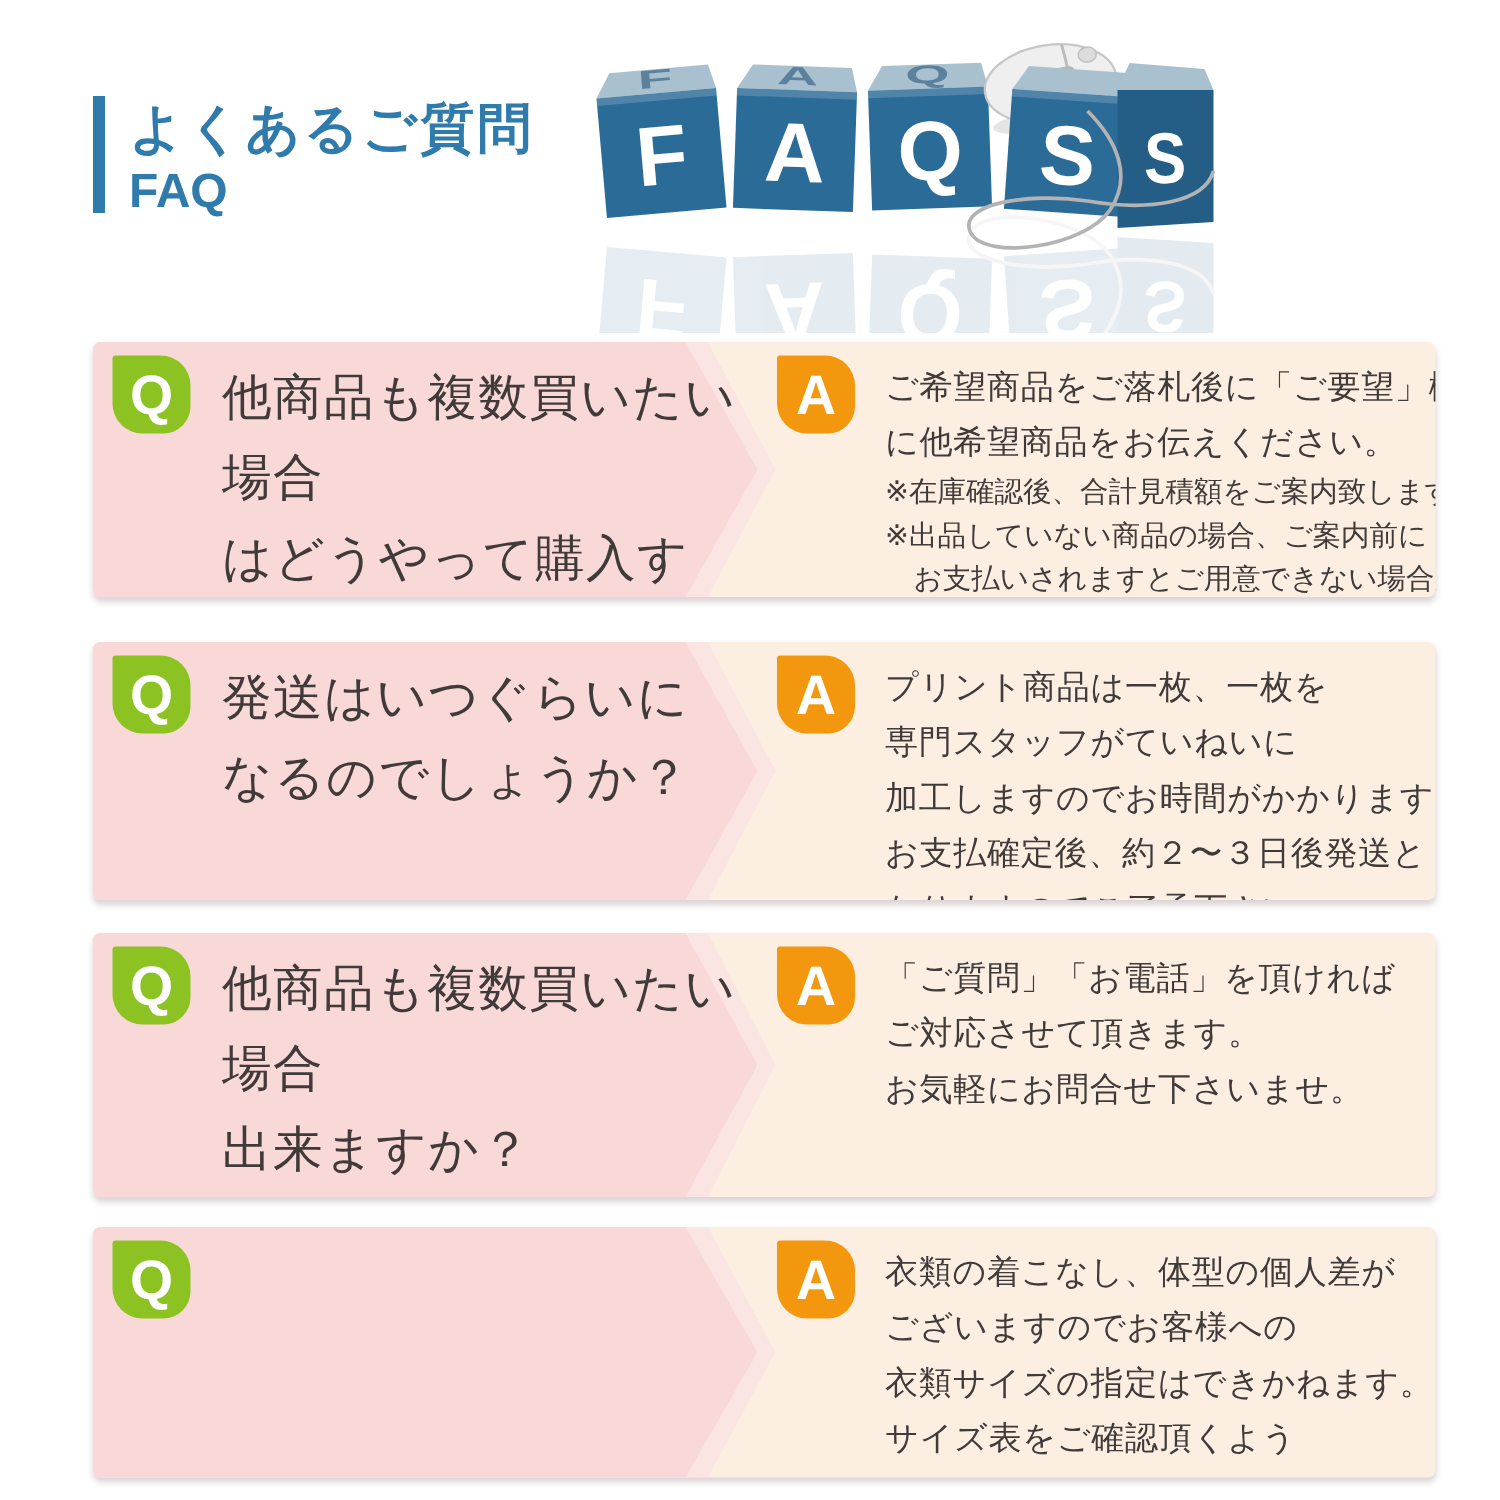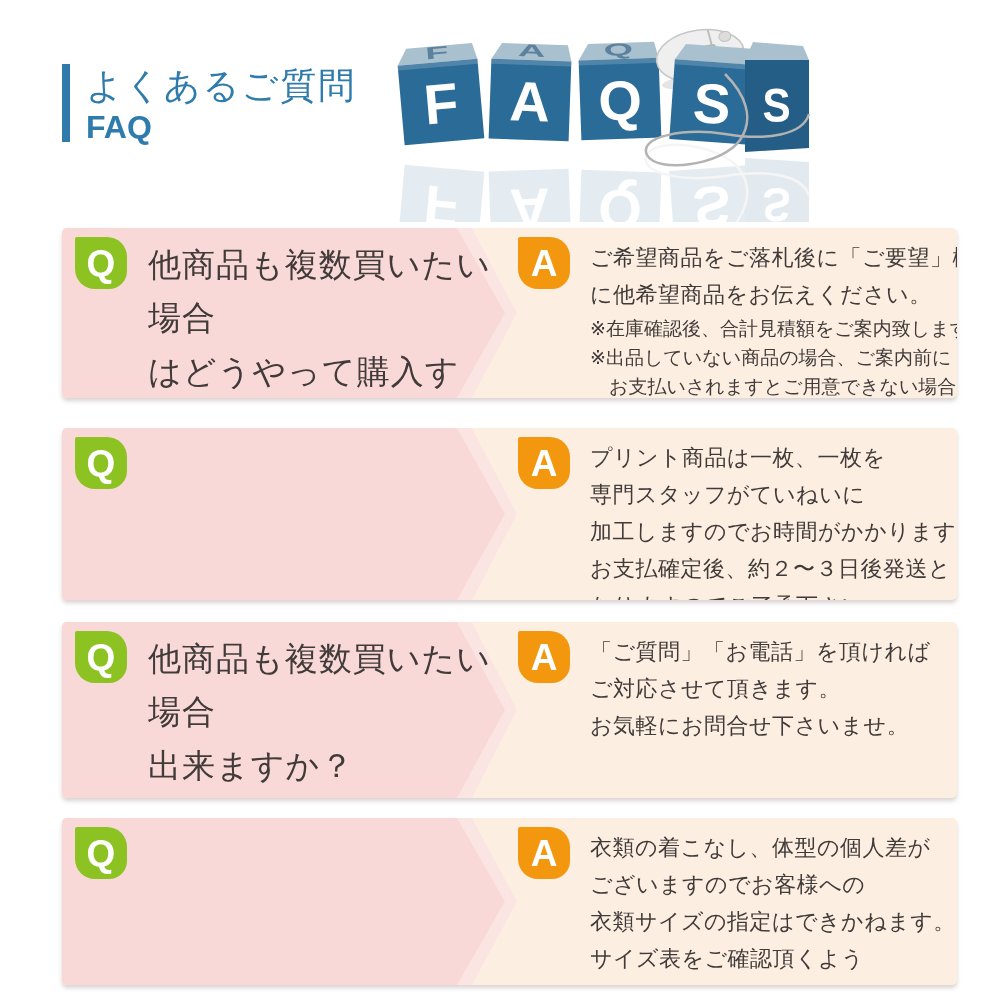--- a/index.html
+++ b/index.html
@@ -4,21 +4,21 @@
 <style>
   * { margin:0; padding:0; box-sizing:border-box; }
   html,body { background:#ffffff; }
   body { font-family:"Liberation Sans","DejaVu Sans",sans-serif; }
   .page { position:relative; width:1000px; height:1000px; background:#ffffff; overflow:hidden; }
 
   
   .header { position:absolute; left:62px; top:64px; display:flex; }
   .header-bar { width:8px; height:78px; background:#2f7bac; margin-right:16px; }
   .header-txt { display:flex; flex-direction:column; justify-content:flex-start; }
-  .header-title { font-size:36px; font-weight:normal; color:#2f7bac; letter-spacing:2px; line-height:1.2; }
+  .header-title { font-size:36px; font-weight:bold; color:#2f7bac; letter-spacing:2px; line-height:1.2; }
   .header-sub { font-size:32px; font-weight:bold; color:#2f7bac; margin-top:2px; }
 
   
   .graphic { position:absolute; left:393px; top:22px; }
 
   
   .rows { position:absolute; left:62px; top:228px; width:895px; }
   .row { position:relative; width:895px; background:#fdeee2; border-radius:5px;
          overflow:hidden; box-shadow:0 3px 4px rgba(150,130,130,0.35); }
   .row:nth-child(1){ height:170px; margin-bottom:30px; }
@@ -129,20 +129,22 @@
 ※出品していない商品の場合、ご案内前に
 　お支払いされますとご用意できない場合が
 　ございますのでご了承下さい。</div>
       </div>
     </section>
 
     <section class="row">
       <div class="chev chev-light"></div>
       <div class="chev chev-dark"></div>
       <div class="badge badge-q">Q</div>
+      <div class="q-text lines">発送はいつぐらいに
+なるのでしょうか？</div>
       <div class="badge badge-a">A</div>
       <div class="a-text">
         <div class="a-main lines">プリント商品は一枚、一枚を
 専門スタッフがていねいに
 加工しますのでお時間がかかります。
 お支払確定後、約２〜３日後発送と
 なりますのでご了承下さい。</div>
       </div>
     </section>
 

